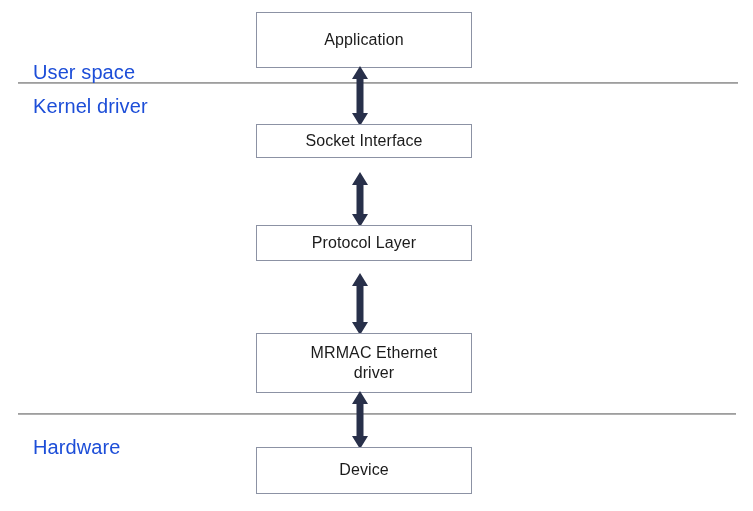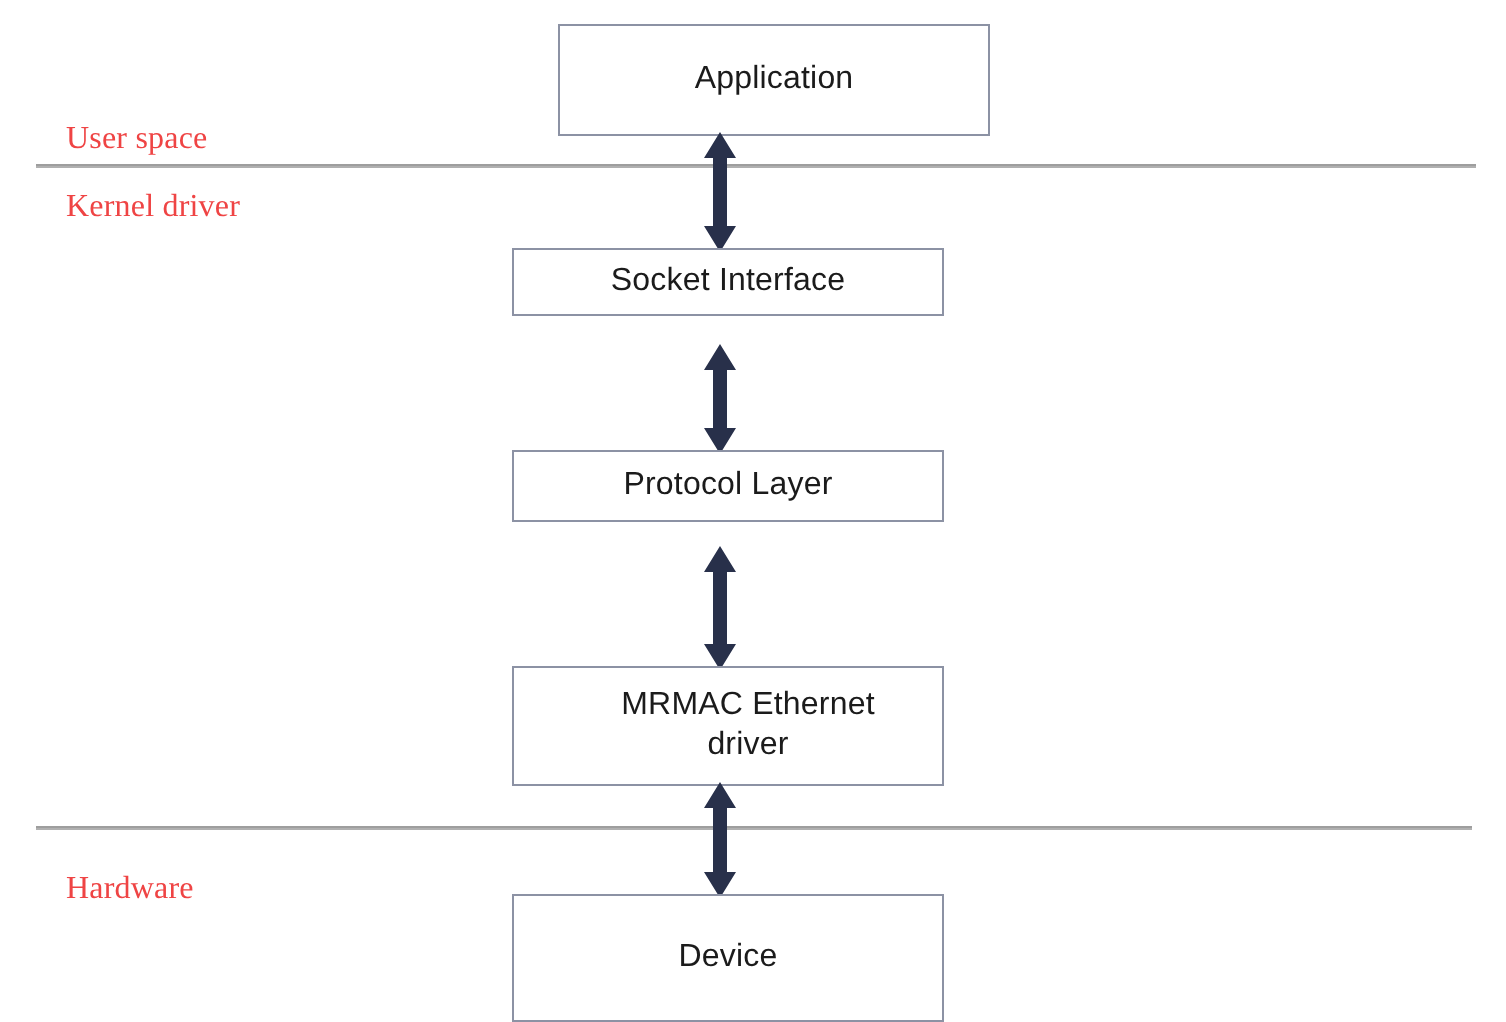--- a/index.html
+++ b/index.html
@@ -35,26 +35,25 @@
   }
   #sep-kernel-hardware {
     left: 18px;
     top: 413px;
     width: 718px;
   }
 
   
   .space-label {
     position: absolute;
-    font-size: 16px;
-    color: #ef4444;
+    font-size: 20px;
+    color: #1d4ed8;
     letter-spacing: 0.1px;
     white-space: nowrap;
     line-height: 1;
-    font-family: Liberation Serif, serif;
   }
   #label-user-space    { left: 33px; top: 62px; }
   #label-kernel-space  { left: 33px; top: 96px; }
   #label-hardware      { left: 33px; top: 437px; }
 
   
   .stack-box {
     position: absolute;
     left: 256px;
     width: 216px;
@@ -66,25 +65,25 @@
     justify-content: center;
     text-align: center;
   }
   .stack-box .box-label {
     font-size: 16px;
     color: #1b1b1b;
     line-height: 1.26;
     letter-spacing: 0.1px;
   }
 
-  #box-application     { top: 12px;  height: 56px; margin-left: 23px; }
+  #box-application     { top: 12px;  height: 56px; }
   #box-socket          { top: 124px; height: 34px; }
   #box-protocol        { top: 225px; height: 36px; }
   #box-mrmac           { top: 333px; height: 60px; padding-left: 20px; }
-  #box-device          { top: 447px; height: 64px; }
+  #box-device          { top: 447px; height: 47px; }
 
   
   .arrow {
     position: absolute;
     left: 349px;
     width: 22px;
   }
   .arrow svg { display: block; }
 
   #arrow-app-socket      { top: 66px;  height: 60px; }

